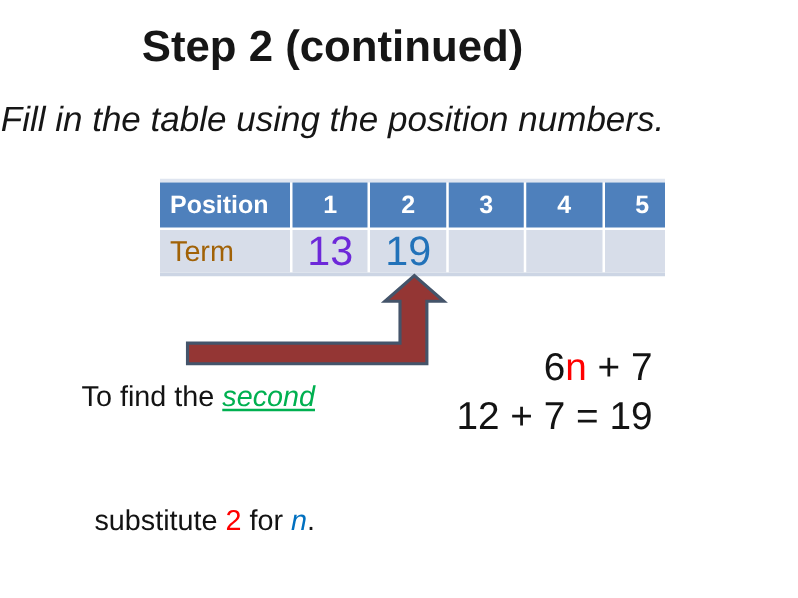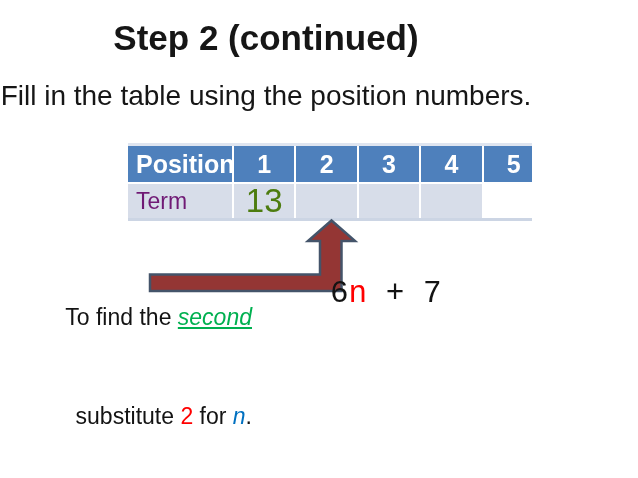--- a/index.html
+++ b/index.html
@@ -20,20 +20,21 @@
     font-size: 35px;
     font-weight: 600;
     color: #161616;
   }
   .subtitle {
     position: absolute;
     top: 80px; left: 0; width: 100%;
     text-align: center;
     font-size: 28px;
     color: #161616;
+    font-style: italic;
   }
   .ptable {
     position: absolute;
     left: 128px; top: 143px;
     width: 416px;
     display: grid;
     grid-template-columns: 104px repeat(5, 1fr);
     grid-template-rows: 36px 34px;
     gap: 2px;
     border-top: 3px solid #dfe5f0;
@@ -41,43 +42,42 @@
   }
   .cell {
     display: flex;
     align-items: center;
     justify-content: center;
   }
   .cell.hdr {
     background: #4e80bc;
     color: #ffffff;
     font-weight: bold;
-    font-size: 25px;
+    font-size: 20px;
   }
   .cell.bdy { background: #d7dde9; }
   .cell.lbl { justify-content: flex-start; padding-left: 8px; }
-  .cell.term-lbl { font-size: 23px; color: #701a75; font-weight: normal; }
-  .cell.val { font-size: 33px; color: #4d7c0f; }
+  .cell.term-lbl { font-size: 23px; color: #a16207; font-weight: normal; }
+  .cell.val { font-size: 33px; color: #6d28d9; }
   .cell.val-blue { color: #2272b9; }
   .arrow-svg { position: absolute; left: 140px; top: 216px; }
   .arrow-svg polygon {
     fill: #943634;
     stroke: #44546a;
     stroke-width: 2.5;
     stroke-linejoin: miter;
   }
   .equations {
     position: absolute;
     left: 330px; top: 274px;
     width: 192px;
-    text-align: left;
+    text-align: right;
     font-size: 31px;
     line-height: 39px;
     color: #131313;
-    font-family: Liberation Mono, monospace;
   }
   .red { color: #ff0000; }
   .note {
     position: absolute;
     left: 6px; top: 301px;
     width: 246px;
     text-align: right;
     font-size: 23px;
     line-height: 33px;
     color: #131313;
@@ -101,31 +101,33 @@
   <div class="ptable">
     <div class="cell hdr lbl">Position</div>
     <div class="cell hdr">1</div>
     <div class="cell hdr">2</div>
     <div class="cell hdr">3</div>
     <div class="cell hdr">4</div>
     <div class="cell hdr">5</div>
 
     <div class="cell bdy lbl term-lbl">Term</div>
     <div class="cell bdy val">13</div>
+    <div class="cell bdy val val-blue">19</div>
     <div class="cell bdy val"></div>
     <div class="cell bdy val"></div>
     <div class="cell bdy val"></div>
   </div>
 
   <svg class="arrow-svg" width="225" height="80" viewBox="140 216 225 80" aria-hidden="true">
     <polygon points="150,274.5 320,274.5 320,241 308,241 331.5,220.5 355,241 341.5,241 341.5,291 150,291"></polygon>
   </svg>
 
   <div class="equations">
     <div><span>6</span><span class="red">n</span><span> + 7</span></div>
+    <div>12 + 7 = 19</div>
   </div>
 
   <div class="note">
     <span>To find the </span><span class="green">second</span><br>
     <br>
     <br>
     <span>substitute </span><span class="red">2</span><span> for </span><span class="blue">n</span><span>.</span>
   </div>
 
 </div>

